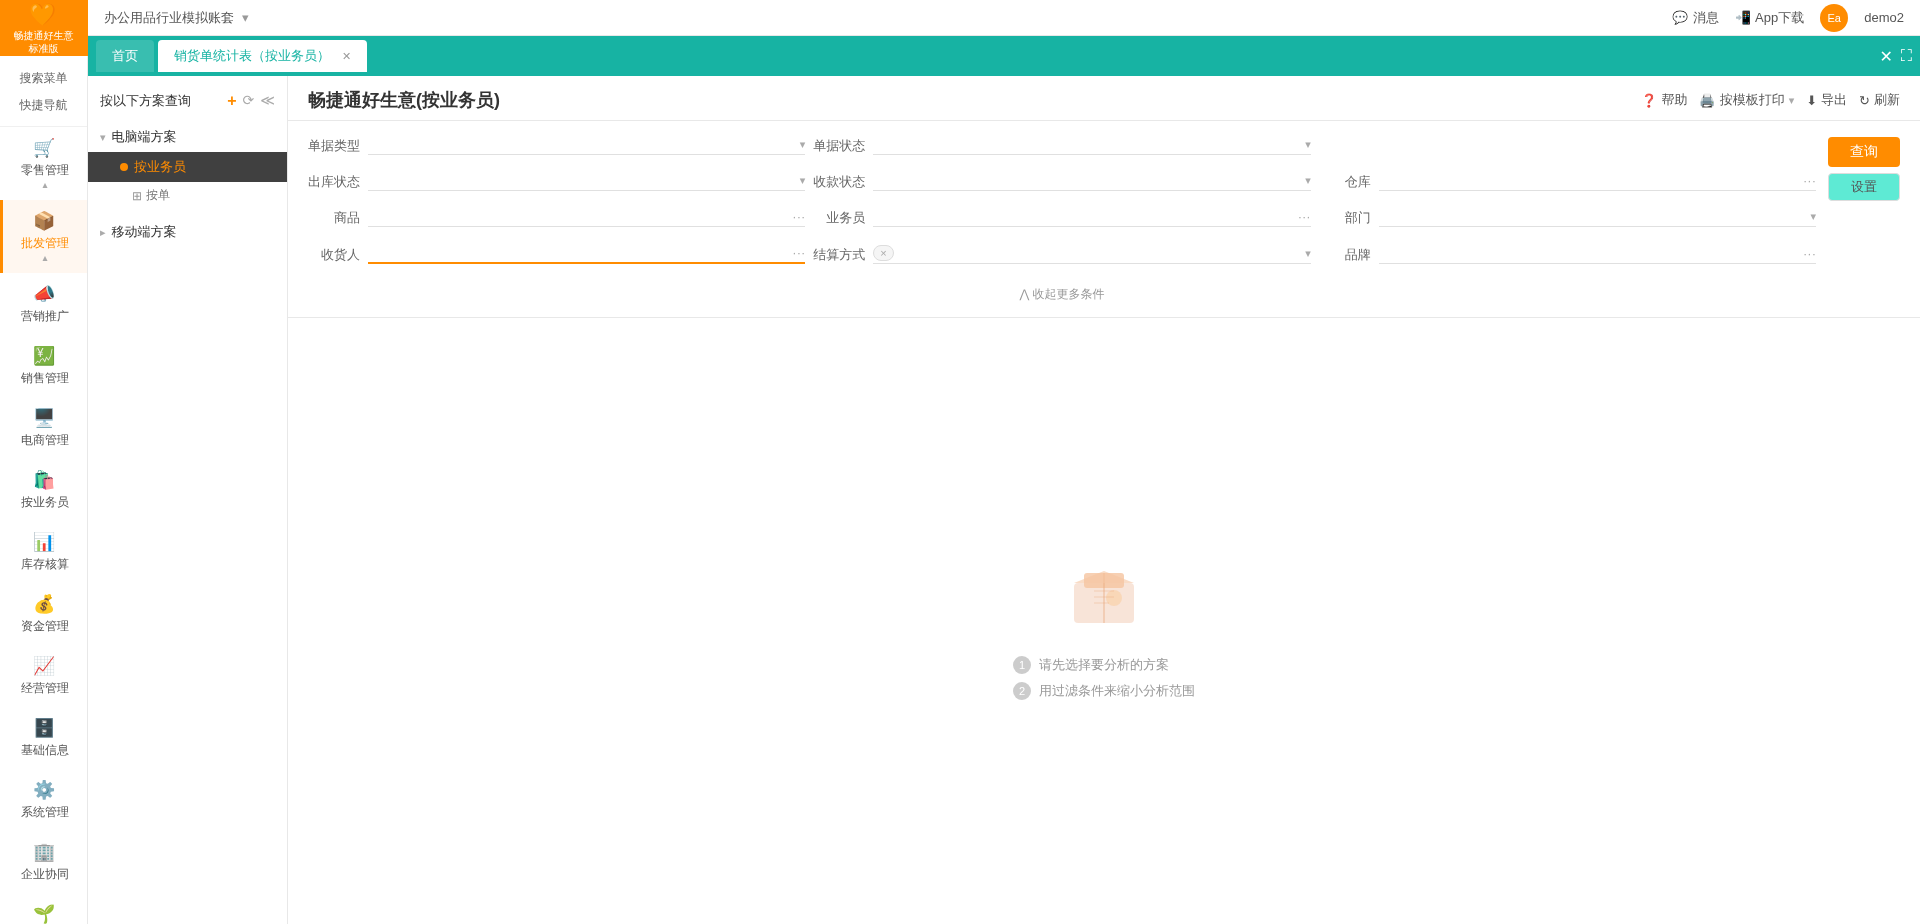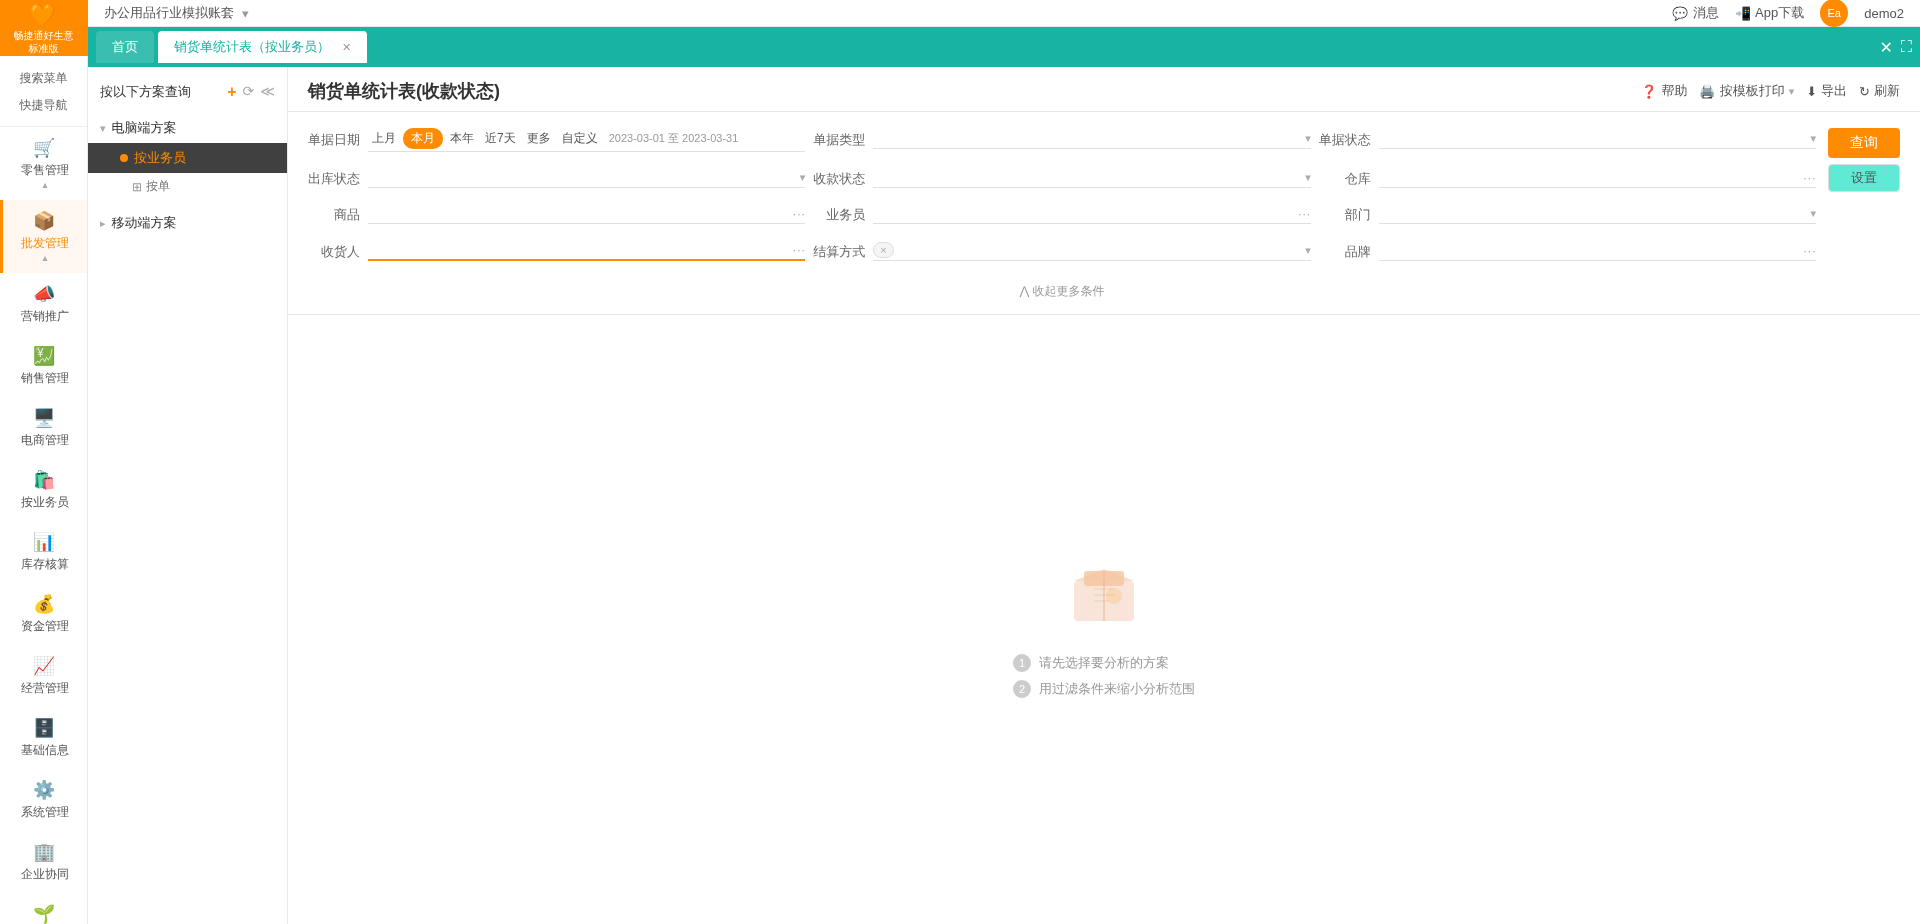--- a/index.html
+++ b/index.html
@@ -13,21 +13,21 @@
     .sidebar-search span { font-size: 12px; color: #666; cursor: pointer; padding: 6px 0; }
     .sidebar-nav { width: 100%; display: flex; flex-direction: column; align-items: center; overflow-y: auto; flex: 1; }
     .sidebar-nav-item { width: 100%; display: flex; flex-direction: column; align-items: center; padding: 10px 4px; cursor: pointer; color: #555; font-size: 12px; border-left: 3px solid transparent; }
     .sidebar-nav-item.active { color: #ff8c00; border-left-color: #ff8c00; background: #fff7f0; }
     .sidebar-nav-item .nav-icon { font-size: 18px; margin-bottom: 3px; }
 
     
     .main { flex: 1; display: flex; flex-direction: column; overflow: hidden; }
 
     
-    .top-header { height: 27px; background: #fff; border-bottom: 1px solid #e8e8e8; display: flex; align-items: center; justify-content: space-between; padding: 0 16px; }
+    .top-header { height: 36px; background: #fff; border-bottom: 1px solid #e8e8e8; display: flex; align-items: center; justify-content: space-between; padding: 0 16px; }
     .top-header-left { display: flex; align-items: center; gap: 8px; font-size: 13px; color: #555; }
     .top-header-right { display: flex; align-items: center; gap: 16px; }
     .top-header-right .btn-msg, .top-header-right .btn-app { display: flex; align-items: center; gap: 4px; color: #555; font-size: 13px; cursor: pointer; }
     .top-header-right .user-avatar { width: 28px; height: 28px; border-radius: 50%; background: #ff8c00; display: flex; align-items: center; justify-content: center; color: #fff; font-size: 12px; }
     .top-header-right .user-name { font-size: 13px; color: #555; cursor: pointer; }
 
     
     .tab-bar { height: 40px; background: #17b3a3; display: flex; align-items: center; padding: 0 8px; gap: 4px; }
     .tab-item { height: 32px; padding: 0 16px; border-radius: 4px 4px 0 0; display: flex; align-items: center; gap: 8px; font-size: 13px; cursor: pointer; }
     .tab-item.home { background: rgba(255,255,255,0.15); color: #fff; }
@@ -227,21 +227,21 @@
         <div class="scheme-group-header">
           <span style="color:#aaa;font-size:11px;">▸</span>
           <span>移动端方案</span>
         </div>
       </div>
     </div>
 
     <div class="right-panel">
 
       <div class="page-header">
-        <h1 class="page-title">销货单统计表(收款状态)</h1>
+        <h1 class="page-title">畅捷通好生意(按业务员)</h1>
         <div class="page-actions">
           <div class="btn-action">
             <span>❓</span>
             <span>帮助</span>
           </div>
           <div class="btn-action btn-print">
             <span>🖨️</span>
             <span>按模板打印</span>
             <span style="color:#aaa;font-size:11px;">▾</span>
           </div>
@@ -255,32 +255,20 @@
           </div>
         </div>
       </div>
 
       <div class="filter-area">
         <div style="display:flex;gap:12px;align-items:flex-start;">
           <div style="flex:1;">
 
             <div class="filter-row" style="display:grid;grid-template-columns:1fr 1fr 1fr;gap:8px;">
 
-              <div class="filter-field" style="display:flex;align-items:center;padding:4px 0;">
-                <span class="filter-label" style="min-width:60px;text-align:right;padding-right:8px;font-size:13px;color:#666;white-space:nowrap;">单据日期</span>
-                <div style="flex:1;display:flex;align-items:center;gap:3px;border-bottom:1px solid #e0e0e0;padding-bottom:2px;">
-                  <span class="date-btn">上月</span>
-                  <span class="date-btn active">本月</span>
-                  <span class="date-btn">本年</span>
-                  <span class="date-btn">近7天</span>
-                  <span class="date-btn">更多</span>
-                  <span class="date-btn">自定义</span>
-                  <span class="date-range" style="font-size:11px;color:#999;margin-left:4px;">2023-03-01 至 2023-03-31</span>
-                </div>
-              </div>
 
               <div class="filter-field" style="display:flex;align-items:center;padding:4px 0;">
                 <span class="filter-label" style="min-width:60px;text-align:right;padding-right:8px;font-size:13px;color:#666;white-space:nowrap;">单据类型</span>
                 <div style="flex:1;display:flex;align-items:center;border-bottom:1px solid #e0e0e0;padding-bottom:2px;">
                   <input type="text" style="flex: 1 1 0%; border: none; outline: none; font-size: 13px; background: transparent;">
                   <span style="color:#aaa;font-size:11px;cursor:pointer;">▾</span>
                 </div>
               </div>
 
               <div class="filter-field" style="display:flex;align-items:center;padding:4px 0;">

